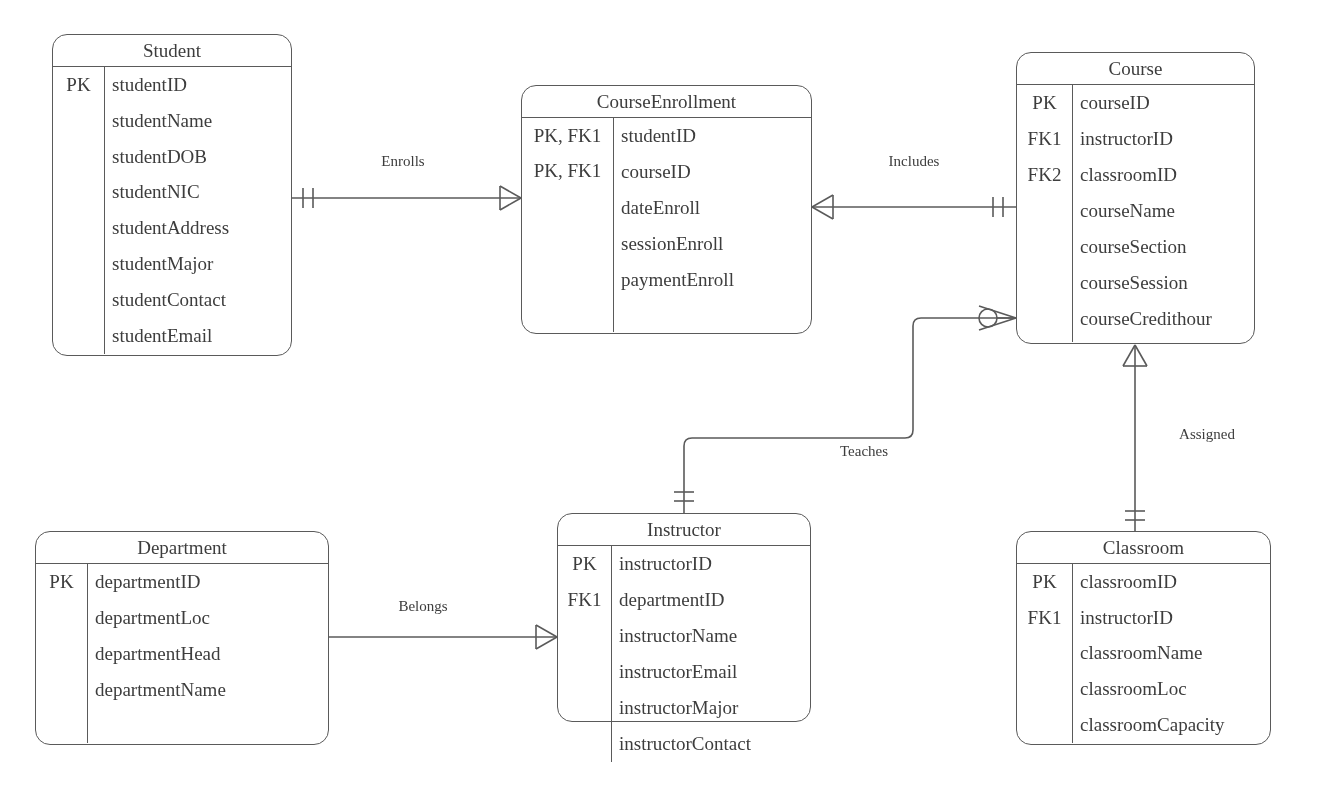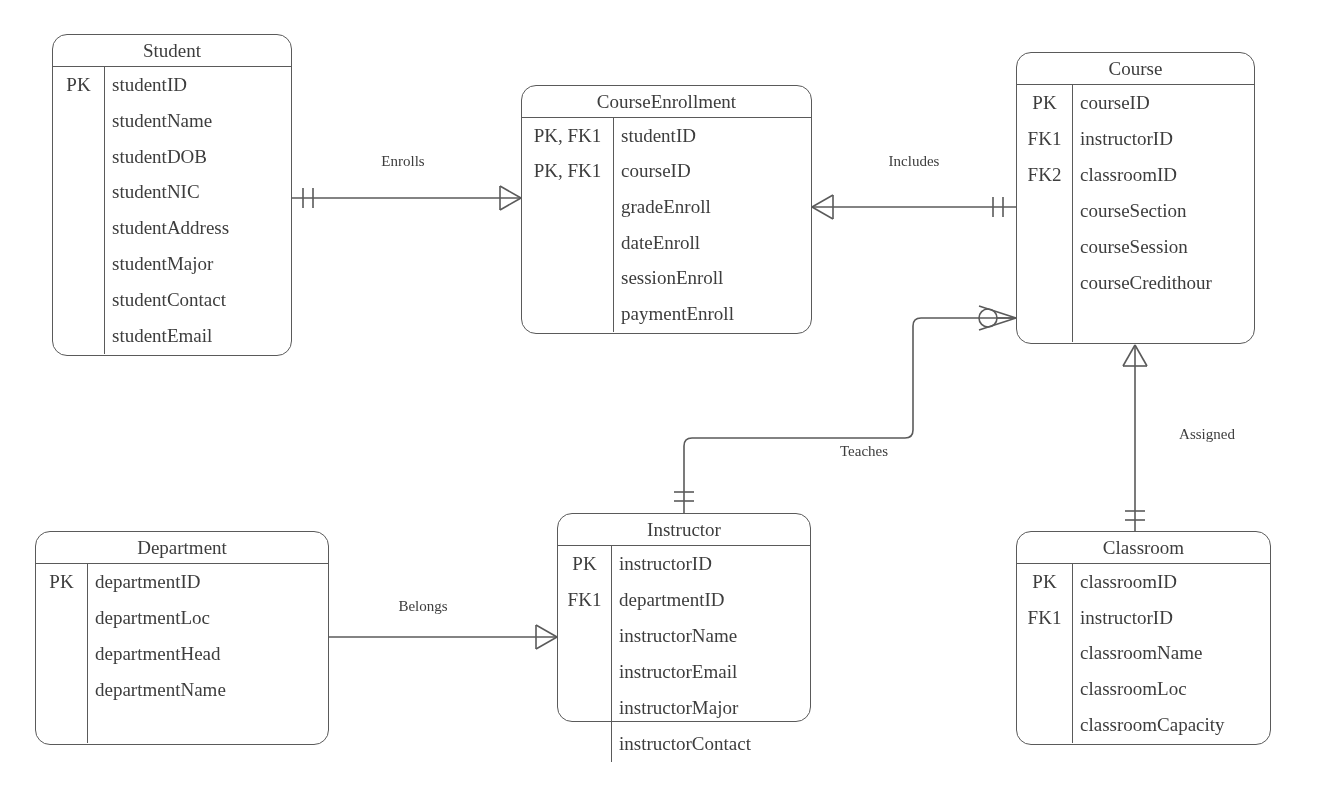--- a/index.html
+++ b/index.html
@@ -196,21 +196,20 @@
             <div class="key-cell" style="height: 36px;">PK, FK1</div>
             <div class="key-cell" style="height: 36px;">PK, FK1</div>
             <div class="key-cell" style="height: 36px;"></div>
             <div class="key-cell" style="height: 36px;"></div>
             <div class="key-cell" style="height: 36px;"></div>
             <div class="key-cell" style="height: 36px;"></div>
           </div>
           <div class="attr-col">
             <div class="attr-cell" style="height: 36px;">studentID</div>
             <div class="attr-cell" style="height: 36px;">courseID</div>
-            <div class="attr-cell" style="height: 36px;">gradeEnroll</div>
             <div class="attr-cell" style="height: 36px;">dateEnroll</div>
             <div class="attr-cell" style="height: 36px;">sessionEnroll</div>
             <div class="attr-cell" style="height: 36px;">paymentEnroll</div>
           </div>
         </div>
       </div>
       <div class="entity" style="left: 1016px; top: 52px; width: 239px; height: 292px;">
         <div class="entity-title" style="height: 32px;">Course</div>
         <div class="entity-body" style="height: 256.8px;">
           <div class="key-col" style="width: 56px;">
@@ -219,20 +218,21 @@
             <div class="key-cell" style="height: 36px;">FK2</div>
             <div class="key-cell" style="height: 36px;"></div>
             <div class="key-cell" style="height: 36px;"></div>
             <div class="key-cell" style="height: 36px;"></div>
             <div class="key-cell" style="height: 36px;"></div>
           </div>
           <div class="attr-col">
             <div class="attr-cell" style="height: 36px;">courseID</div>
             <div class="attr-cell" style="height: 36px;">instructorID</div>
             <div class="attr-cell" style="height: 36px;">classroomID</div>
+            <div class="attr-cell" style="height: 36px;">courseName</div>
             <div class="attr-cell" style="height: 36px;">courseSection</div>
             <div class="attr-cell" style="height: 36px;">courseSession</div>
             <div class="attr-cell" style="height: 36px;">courseCredithour</div>
           </div>
         </div>
       </div>
       <div class="entity" style="left: 35px; top: 531px; width: 294px; height: 214px;">
         <div class="entity-title" style="height: 32px;">Department</div>
         <div class="entity-body" style="height: 178.8px;">
           <div class="key-col" style="width: 52px;">

